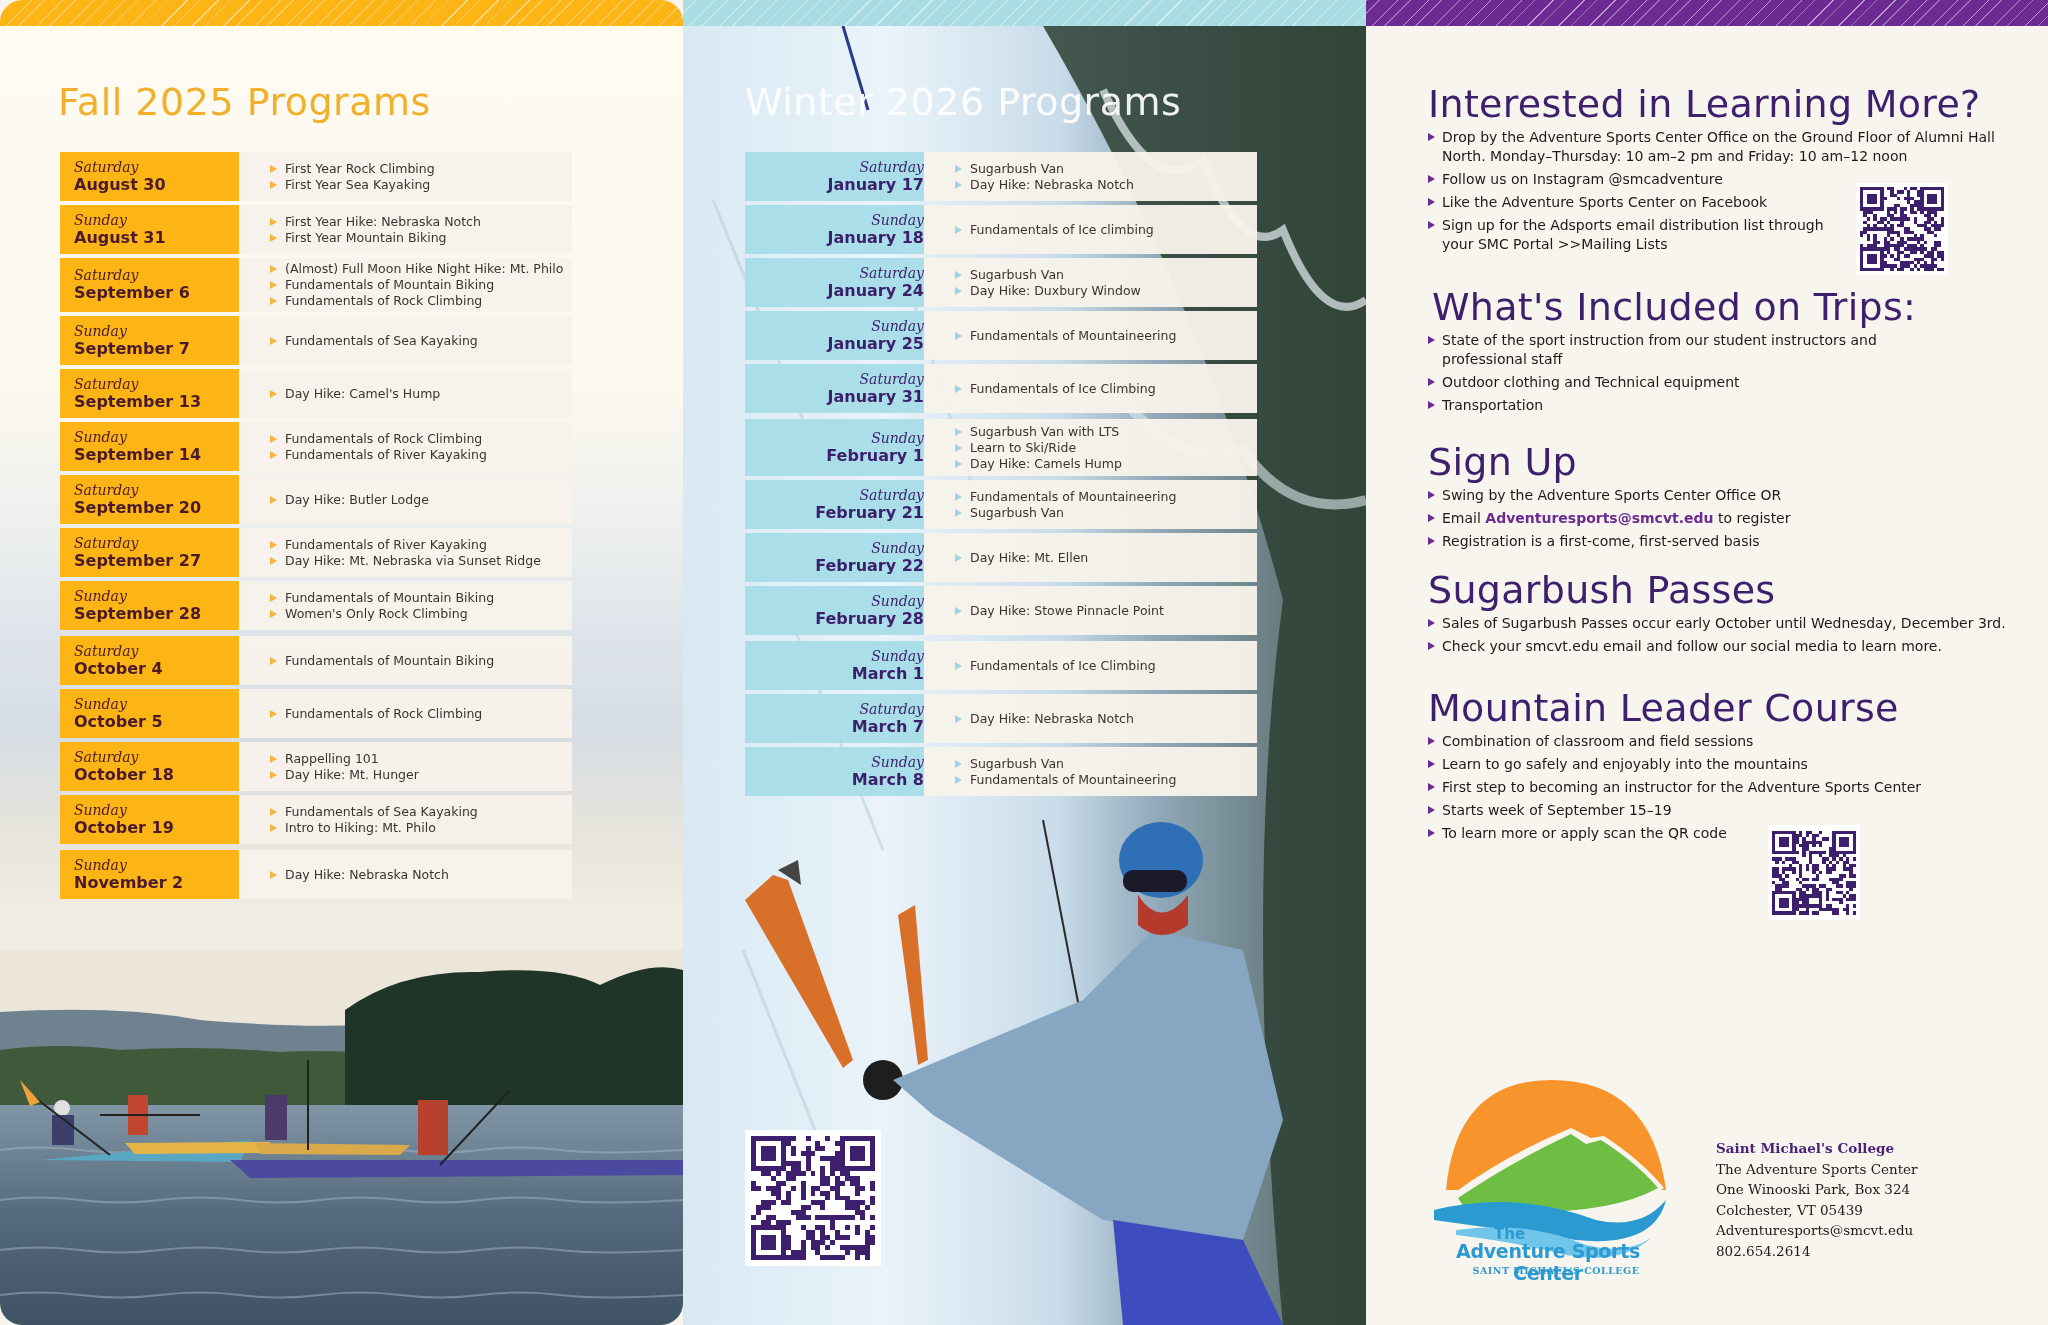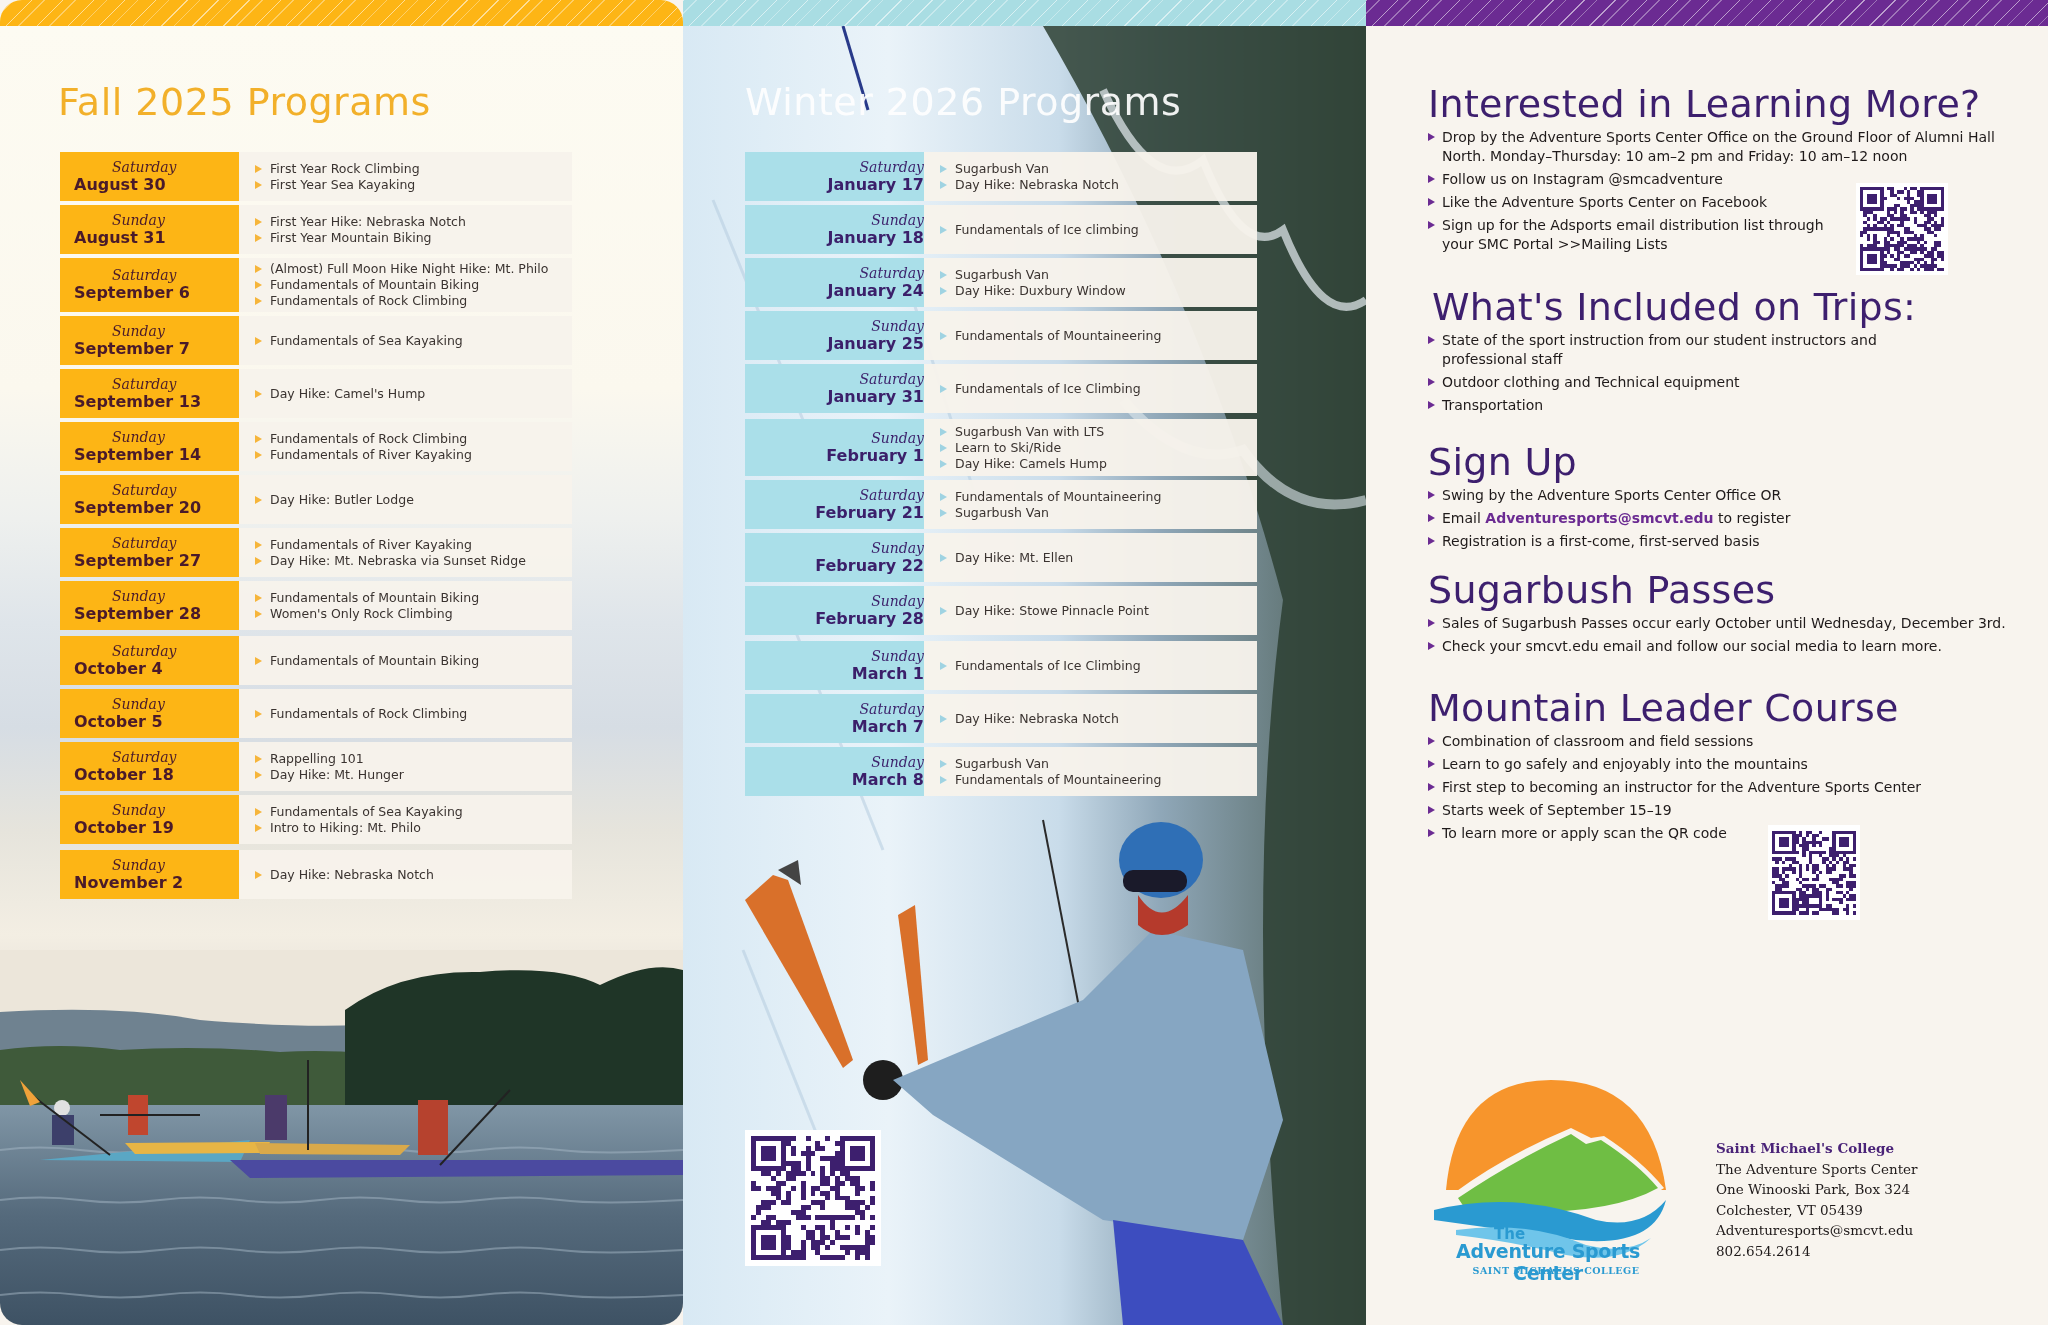--- a/index.html
+++ b/index.html
@@ -35,23 +35,23 @@
 
   .schedule { position: absolute; z-index: 4; }
   #fall-schedule { left: 60px; top: 152px; width: 512px; }
   #winter-schedule { left: 62px; top: 152px; width: 512px; }
 
   .row { display: flex; width: 100%; margin-bottom: 4px; }
   .row.gap-before { margin-top: 6px; }
   .date-cell { width: 179px; flex: none; padding: 8px 0 0 14px; }
   #fall-schedule .date-cell { background: #fdb515; color: #4a1a2a; }
   #winter-schedule .date-cell { background: #aadfe9; color: #3b1f6a; }
-  .dow { display: block; font-family: "DejaVu Serif", serif; font-style: italic; font-size: 14px; line-height: 16px; margin-left: 38px; }
+  .dow { display: block; font-family: "DejaVu Serif", serif; font-style: italic; font-size: 14px; line-height: 16px; }
   .date { display: block; font-family: "DejaVu Sans", sans-serif; font-weight: bold; font-size: 16px; line-height: 20px; }
-  .events-cell { flex: 1; background: rgba(247,242,235,0.96); padding: 0 0 0 16px; display: flex; flex-direction: column; justify-content: center; }
+  .events-cell { flex: 1; background: rgba(247,242,235,0.96); padding: 0 0 0 31px; display: flex; flex-direction: column; justify-content: center; }
   .event { display: flex; align-items: center; font-size: 12.5px; line-height: 16px; color: #3a3330; }
   .event .tri { width: 0; height: 0; border-top: 4.5px solid transparent; border-bottom: 4.5px solid transparent; margin-right: 8px; flex: none; }
   #fall-schedule .tri { border-left: 7px solid #f6b53a; }
   #winter-schedule .tri { border-left: 7px solid #9fd3e2; }
 
   
   .qr { position: absolute; z-index: 5; background: #fff; padding: 6px; }
   .qr svg { display: block; width: 100%; height: 100%; }
 
   

